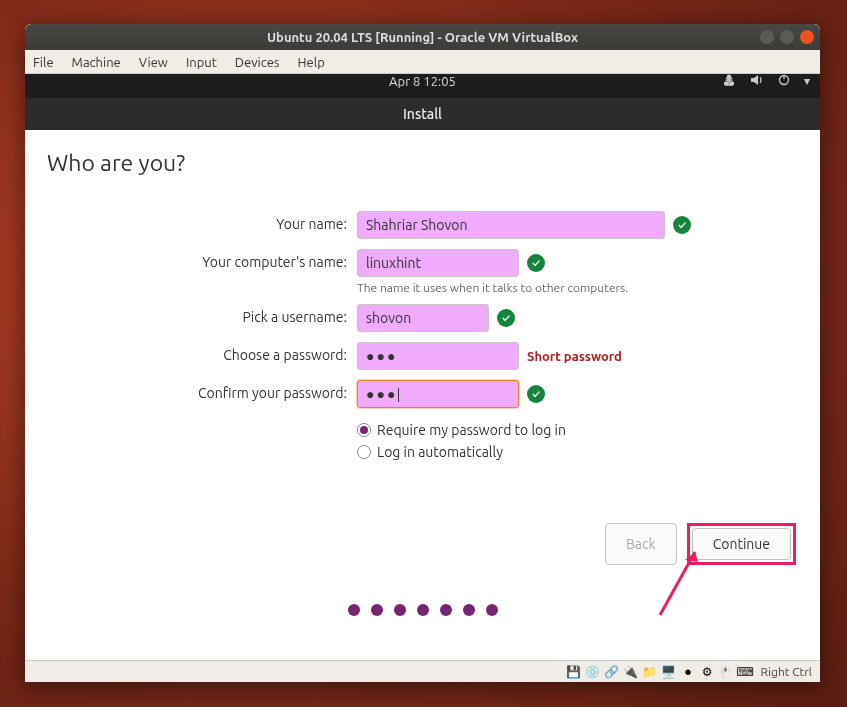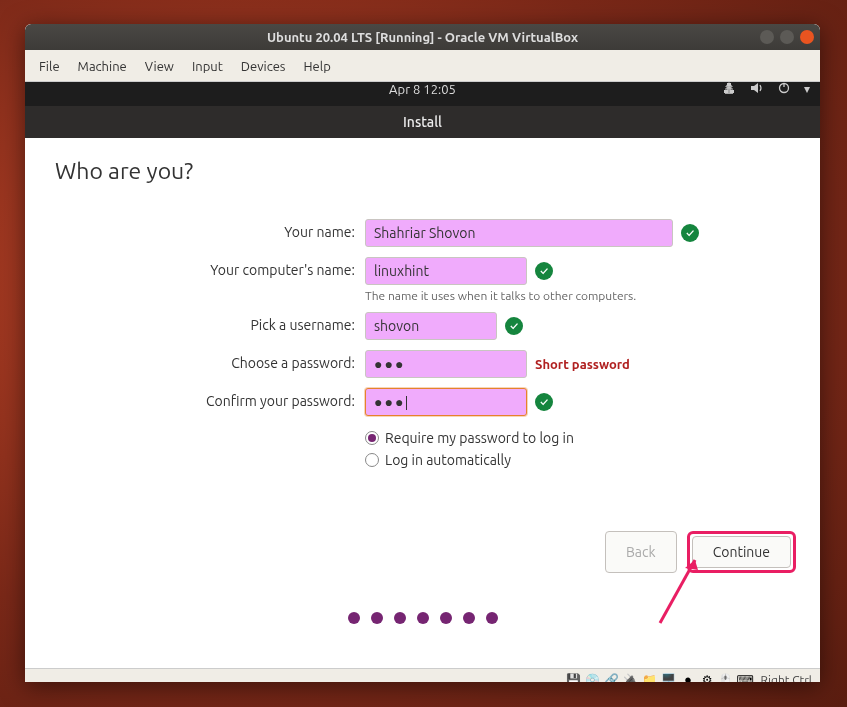--- a/index.html
+++ b/index.html
@@ -8,32 +8,32 @@
     .desktop-bg { position: absolute; inset: 0; background: radial-gradient(ellipse at 30% 40%, #c14528 0%, #7a2818 60%, #5a1d10 100%); }
     
     .vm-window { position: absolute; top: 24px; left: 25px; width: 795px; height: 658px; background: #f7f7f7; border-radius: 6px 6px 0 0; box-shadow: 0 4px 24px rgba(0,0,0,0.5); overflow: hidden; }
     
     .titlebar { height: 26px; background: linear-gradient(#4a4844, #3d3b38); display: flex; align-items: center; justify-content: center; position: relative; border-radius: 6px 6px 0 0; }
     .titlebar-text { color: #ddd; font-size: 13px; font-weight: bold; }
     .titlebar-controls { position: absolute; right: 6px; display: flex; gap: 6px; }
     .tb-btn { width: 14px; height: 14px; border-radius: 7px; background: #5c5a56; }
     .tb-btn.close { background: #e95420; }
     
-    .menubar { height: 32px; background: #f0ede6; border-bottom: 1px solid #ccc; display: flex; align-items: center; padding: 0 6px; gap: 2px; }
+    .menubar { height: 24px; background: #f0ede6; border-bottom: 1px solid #ccc; display: flex; align-items: center; padding: 0 0; gap: 2px; }
     .menubar-item { padding: 2px 8px; font-size: 13px; color: #333; cursor: default; }
     
     .guest-area { position: relative; height: 586px; background: #fff; }
     
     .ubuntu-topbar { height: 24px; background: #1d1d1d; display: flex; align-items: flex-start; justify-content: center; color: #ddd; font-size: 13px; position: relative; }
     .ubuntu-topbar-right { position: absolute; right: 10px; display: flex; gap: 14px; align-items: center; }
     .top-icon { color: #ccc; font-size: 12px; }
     
     .install-header { height: 32px; background: #2e2c2b; color: #eee; display: flex; align-items: center; justify-content: center; font-size: 14px; font-weight: 500; }
     
-    .install-content { padding: 20px 30px; background: #fff; height: 530px; position: relative; }
+    .install-content { padding: 20px 22px; background: #fff; height: 530px; position: relative; }
     .heading { font-size: 23px; color: #333; margin-bottom: 36px; font-weight: 400; }
     
     .form { display: grid; grid-template-columns: 300px 1fr; gap: 10px 10px; align-items: start; }
     .label { text-align: right; font-size: 14px; color: #333; padding-top: 5px; }
     .field-row { display: flex; align-items: center; gap: 8px; }
     .input { border: 1px solid #c9c5c1; border-radius: 3px; padding: 5px 8px; font-size: 14px; background: #f0abfc; color: #333; }
     .input.w1 { width: 308px; }
     .input.w2 { width: 162px; }
     .input.w3 { width: 132px; }
     .input.focus { border-color: #e6822c; box-shadow: 0 0 0 1px #e6822c55; }
@@ -43,21 +43,21 @@
     .warn { color: #b02020; font-weight: bold; font-size: 13px; }
     
     .radio-group { grid-column: 2; margin-top: 4px; }
     .radio-row { display: flex; align-items: center; gap: 6px; font-size: 14px; color: #333; margin-bottom: 6px; }
     .radio { width: 14px; height: 14px; border: 1px solid #888; border-radius: 7px; display: inline-flex; align-items: center; justify-content: center; }
     .radio.selected::after { content: ""; width: 8px; height: 8px; background: #762572; border-radius: 4px; }
     
     .nav-buttons { position: absolute; right: 24px; bottom: 95px; display: flex; gap: 10px; }
     .btn { padding: 7px 20px; border: 1px solid #c4c0bc; border-radius: 4px; background: #fafaf8; font-size: 14px; color: #333; cursor: default; }
     .btn.back { color: #aaa; }
-    .continue-highlight { border: 3px solid #e91e63; border-radius: 6px; padding: 2px; }
+    .continue-highlight { border: 3px solid #e91e63; border-radius: 0; padding: 2px; }
     
     .progress-dots { position: absolute; bottom: 44px; left: 50%; transform: translateX(-50%); display: flex; gap: 11px; }
     .dot { width: 12px; height: 12px; border-radius: 6px; background: #762572; }
     
     .arrow { position: absolute; right: 110px; bottom: 40px; width: 60px; height: 80px; pointer-events: none; }
     
     .statusbar { height: 22px; background: #f0ede6; border-top: 1px solid #ccc; display: flex; align-items: center; justify-content: flex-end; padding: 0 8px; gap: 4px; font-size: 12px; }
     .sb-icon { width: 15px; height: 15px; display: inline-flex; align-items: center; justify-content: center; font-size: 12px; }
     .sb-text { color: #444; margin-left: 4px; }
     

